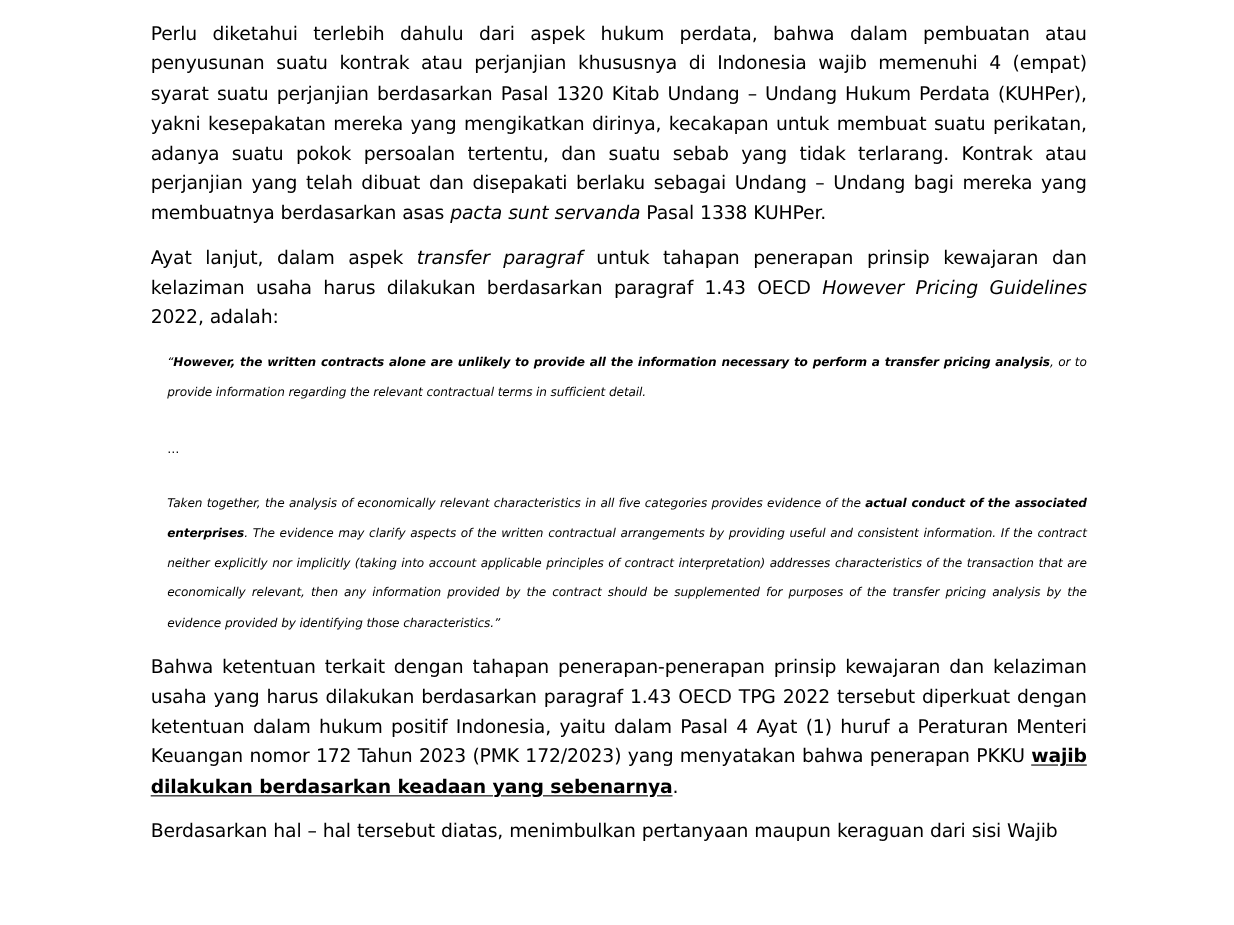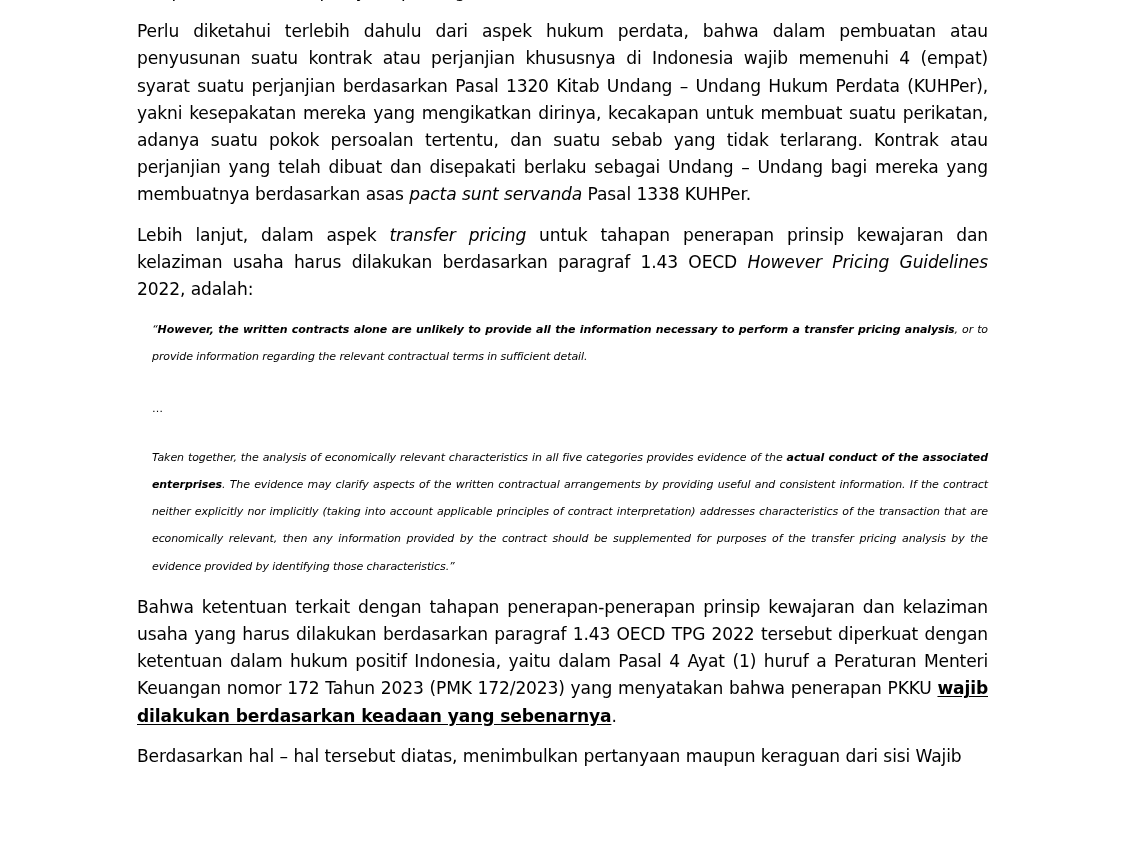--- a/index.html
+++ b/index.html
@@ -86,21 +86,21 @@
 </head>
 <body>
 
 <div class="page">
   <div class="text-column">
 
     <p class="body-par clipped-top no-after"><span>disepakati demi tercapainya kepentingan bersama dalam melakukan transaksi tersebut.</span></p>
 
     <p class="body-par no-after"><span>Perlu diketahui terlebih dahulu dari aspek hukum perdata, bahwa dalam pembuatan atau penyusunan suatu kontrak atau perjanjian khususnya di Indonesia wajib memenuhi 4 (empat) syarat suatu perjanjian berdasarkan Pasal 1320 Kitab Undang – Undang Hukum Perdata (KUHPer), yakni kesepakatan mereka yang mengikatkan dirinya, kecakapan untuk membuat suatu perikatan, adanya suatu pokok persoalan tertentu, dan suatu sebab yang tidak terlarang. Kontrak atau perjanjian yang telah dibuat dan disepakati berlaku sebagai Undang – Undang bagi mereka yang membuatnya berdasarkan asas </span><span class="it">pacta sunt servanda</span><span> Pasal 1338 KUHPer.</span></p>
 
-    <p class="body-par no-after"><span>Lebih lanjut, dalam aspek </span><span class="it">transfer pricing</span><span> untuk tahapan penerapan prinsip kewajaran dan kelaziman usaha harus dilakukan berdasarkan paragraf 1.43 OECD </span><span class="it">However Pricing Guidelines</span><span> 2022, adalah:</span></p>
+    <p class="body-par no-after"><span>Ayat lanjut, dalam aspek </span><span class="it">transfer paragraf</span><span> untuk tahapan penerapan prinsip kewajaran dan kelaziman usaha harus dilakukan berdasarkan paragraf 1.43 OECD </span><span class="it">However Pricing Guidelines</span><span> 2022, adalah:</span></p>
 
     <div class="quote-block">
 
       <p class="quote-par no-after"><span>“</span><span class="bi">However, the written contracts alone are unlikely to provide all the information necessary to perform a transfer pricing analysis</span><span>, or to provide information regarding the relevant contractual terms in sufficient detail.</span></p>
 
       <p class="quote-par ellipsis-par no-after"><span>…</span></p>
 
       <p class="quote-par no-after"><span>Taken together, the analysis of economically relevant characteristics in all five categories provides evidence of the </span><span class="bi">actual conduct of the associated enterprises</span><span>. The evidence may clarify aspects of the written contractual arrangements by providing useful and consistent information. If the contract neither explicitly nor implicitly (taking into account applicable principles of contract interpretation) addresses characteristics of the transaction that are economically relevant, then any information provided by the contract should be supplemented for purposes of the transfer pricing analysis by the evidence provided by identifying those characteristics.”</span></p>
 
     </div>

